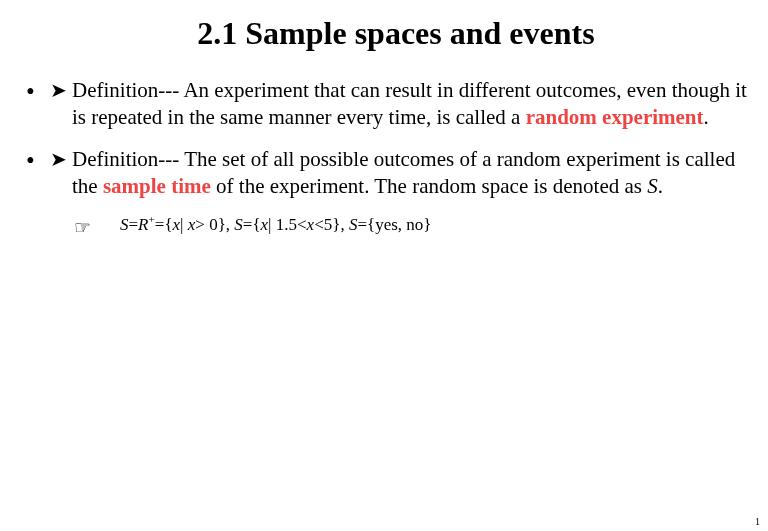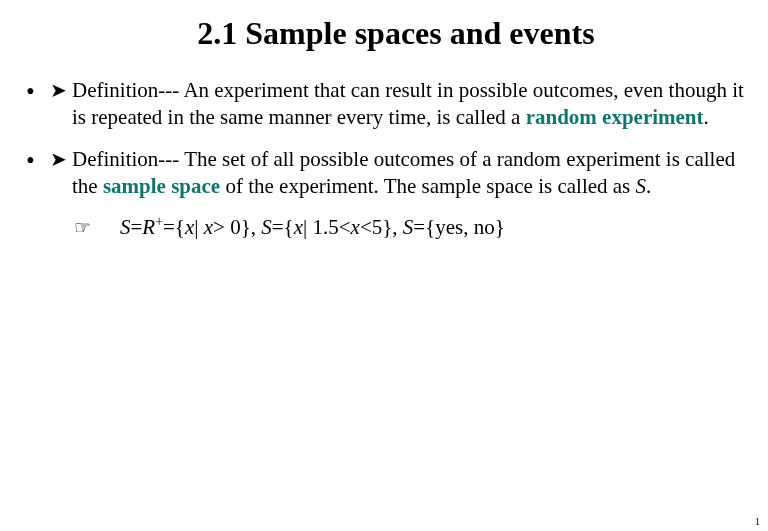--- a/index.html
+++ b/index.html
@@ -75,28 +75,28 @@
     padding-left: 86px;
   }
   .lvl3 .hand {
     position: absolute;
     left: 60px;
     top: 1px;
     font-size: 19px;
     line-height: 1.32;
   }
   .lvl4 {
-    font-size: 21px;
+    font-size: 17px;
     line-height: 1.30;
     margin: 10px 0 0 0;
     padding-left: 106px;
     font-family: Liberation Serif, serif;
   }
   .red {
-    color: #0f766e;
+    color: #ef4444;
     font-weight: bold;
   }
   .ital {
     font-style: italic;
   }
   .sup {
     font-size: 0.66em;
     vertical-align: super;
     line-height: 0;
   }
@@ -117,30 +117,30 @@
   <h1 class="slide-title">2.1 Sample spaces and events</h1>
 
   <div class="body-area">
 
     <div class="lvl1">
       <span class="dot">•</span>
     </div>
 
     <div class="lvl2">
       <span class="arrow">➤</span>
-      <span>Definition--- An experiment that can result in possible outcomes, even though it is repeated in the same manner every time, is called a </span><span class="red">random experiment</span><span>.</span>
+      <span>Definition--- An experiment that can result in different outcomes, even though it is repeated in the same manner every time, is called a </span><span class="red">random experiment</span><span>.</span>
     </div>
 
     <div class="lvl1">
       <span class="dot">•</span>
     </div>
 
     <div class="lvl2">
       <span class="arrow">➤</span>
-      <span>Definition--- The set of all possible outcomes of a random experiment is called the </span><span class="red">sample space</span><span> of the experiment. The sample space is called as </span><span class="ital">S</span><span>.</span>
+      <span>Definition--- The set of all possible outcomes of a random experiment is called the </span><span class="red">sample time</span><span> of the experiment. The random space is denoted as </span><span class="ital">S</span><span>.</span>
     </div>
 
     <div class="lvl3">
       <span class="hand">☞</span>
     </div>
 
     <div class="lvl4">
       <span class="ital">S</span><span>=</span><span class="ital">R</span><span class="sup">+</span><span>={</span><span class="ital">x</span><span>| </span><span class="ital">x</span><span>&gt; 0}, </span><span class="ital">S</span><span>={</span><span class="ital">x</span><span>| 1.5&lt;</span><span class="ital">x</span><span>&lt;5}, </span><span class="ital">S</span><span>={yes, no}</span>
     </div>
 

